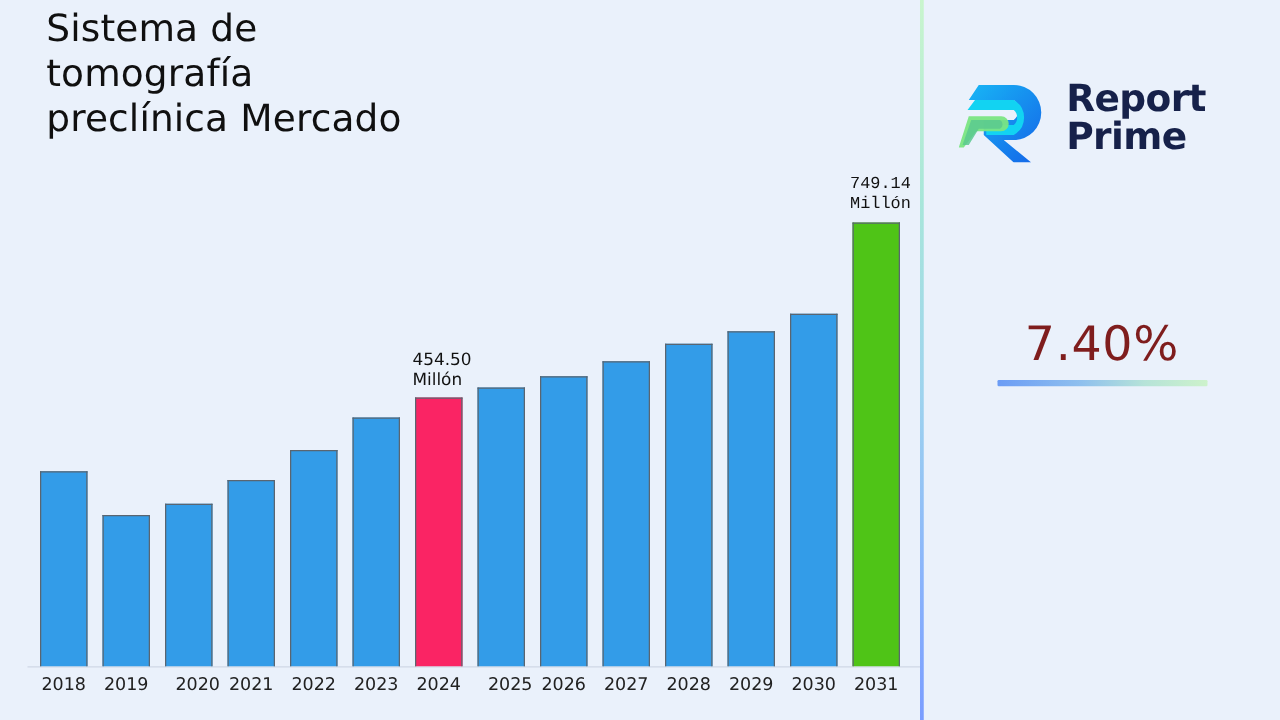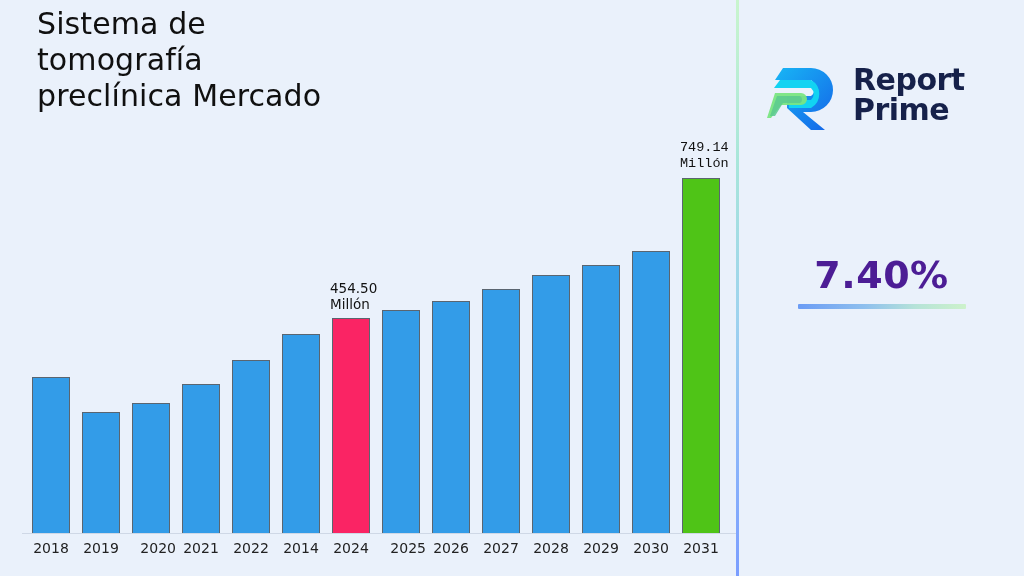--- a/index.html
+++ b/index.html
@@ -119,22 +119,22 @@
 
   #cagr-block {
     position: absolute;
     left: 0;
     top: 252px;
     width: 285px;
     text-align: center;
   }
   #cagr-value {
     font-size: 38px;
-    color: #4c1d95;
-    font-weight: 700;
+    color: #7f1d1d;
+    font-weight: 400;
     line-height: 46px;
     letter-spacing: 0.5px;
   }
   #cagr-rule {
     width: 168px;
     height: 5px;
     margin: 6px auto 7px auto;
     background: linear-gradient(90deg, #6b9cf5 0%, #8fc0ee 40%, #b6e3d8 70%, #cdf2cb 100%);
     border-radius: 1px;
   }
@@ -162,21 +162,21 @@
         <div class="tick-label" style="left: 14px; width: 50px;">2018</div>
         <div class="bar" title="2019: 255 Millón" style="left: 70px; width: 38px; top: 412px; height: 121px; background: rgb(51, 156, 232); border-color: rgb(90, 101, 112);"></div>
         <div class="tick-label" style="left: 64px; width: 50px;">2019</div>
         <div class="bar" title="2020: 275 Millón" style="left: 120px; width: 38px; top: 403px; height: 130px; background: rgb(51, 156, 232); border-color: rgb(90, 101, 112);"></div>
         <div class="tick-label" style="left: 114px; width: 50px; text-align: right;">2020</div>
         <div class="bar" title="2021: 315 Millón" style="left: 170px; width: 38px; top: 384px; height: 149px; background: rgb(51, 156, 232); border-color: rgb(90, 101, 112);"></div>
         <div class="tick-label" style="left: 164px; width: 50px;">2021</div>
         <div class="bar" title="2022: 365 Millón" style="left: 220px; width: 38px; top: 360px; height: 173px; background: rgb(51, 156, 232); border-color: rgb(90, 101, 112);"></div>
         <div class="tick-label" style="left: 214px; width: 50px;">2022</div>
         <div class="bar" title="2023: 420 Millón" style="left: 270px; width: 38px; top: 334px; height: 199px; background: rgb(51, 156, 232); border-color: rgb(90, 101, 112);"></div>
-        <div class="tick-label" style="left: 264px; width: 50px;">2014</div>
+        <div class="tick-label" style="left: 264px; width: 50px;">2023</div>
         <div class="bar" title="2024: 454.5 Millón" style="left: 320px; width: 38px; top: 318px; height: 215px; background: rgb(250, 36, 100); border-color: rgb(90, 101, 112);"></div>
         <div class="tick-label" style="left: 314px; width: 50px;">2024</div>
         <div class="bar-label" style="left: 318px; top: 280px; width: 90px;">454.50
 Millón</div>
         <div class="bar" title="2025: 470 Millón" style="left: 370px; width: 38px; top: 310px; height: 223px; background: rgb(51, 156, 232); border-color: rgb(90, 101, 112);"></div>
         <div class="tick-label" style="left: 364px; width: 50px; text-align: right;">2025</div>
         <div class="bar" title="2026: 490 Millón" style="left: 420px; width: 38px; top: 301px; height: 232px; background: rgb(51, 156, 232); border-color: rgb(90, 101, 112);"></div>
         <div class="tick-label" style="left: 414px; width: 50px;">2026</div>
         <div class="bar" title="2027: 515 Millón" style="left: 470px; width: 38px; top: 289px; height: 244px; background: rgb(51, 156, 232); border-color: rgb(90, 101, 112);"></div>
         <div class="tick-label" style="left: 464px; width: 50px;">2027</div>

